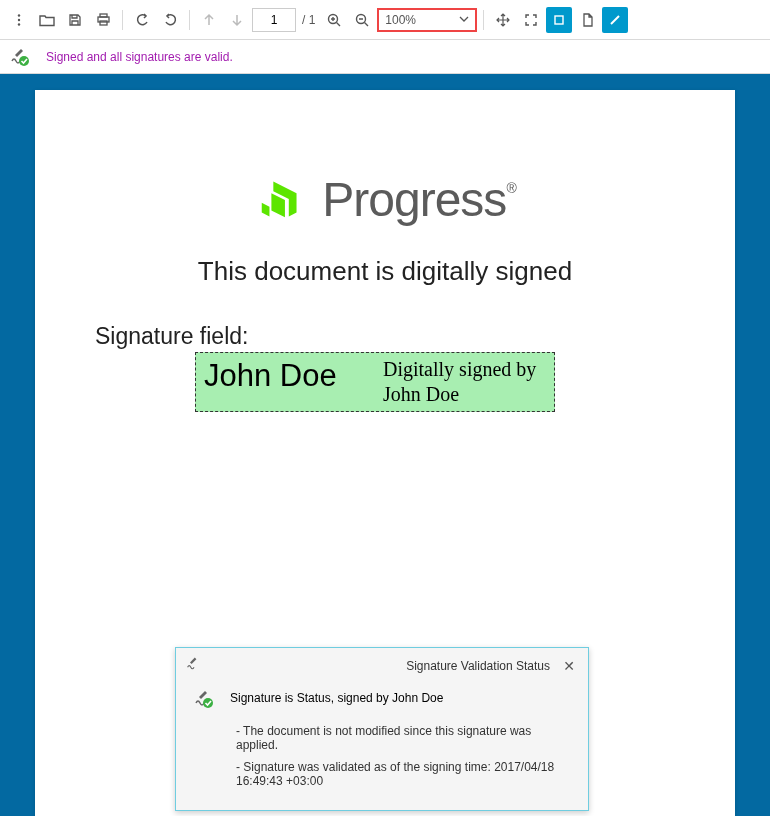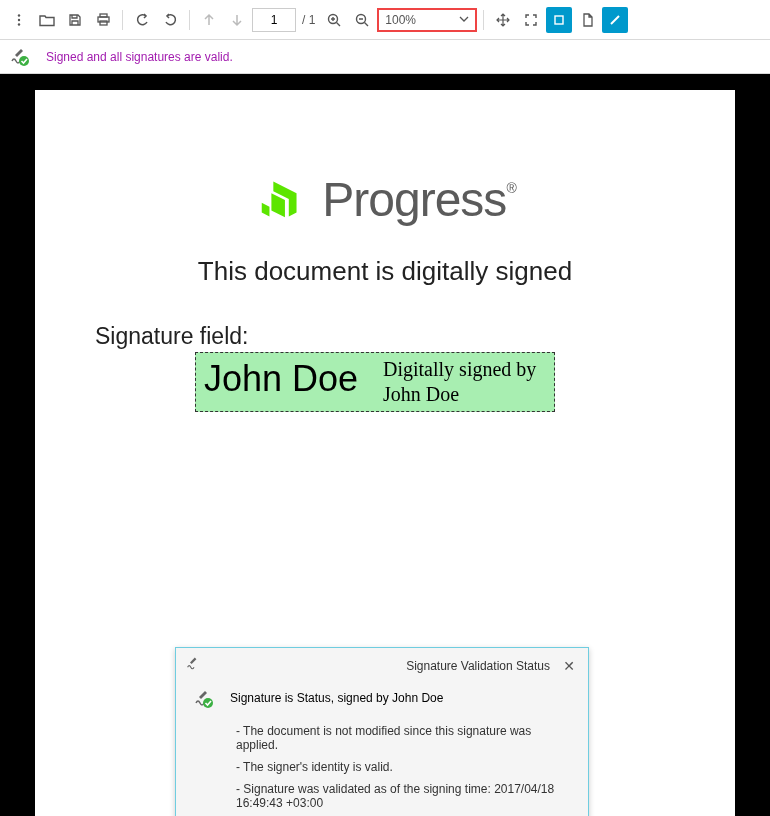--- a/index.html
+++ b/index.html
@@ -77,21 +77,21 @@
       font-size: 12px;
       color: #a21caf;
     }
     .sig-icon {
       width: 20px;
       height: 20px;
       position: relative;
     }
     
     .doc-area {
-      background: #000000;
+      background: #0369a1;
       height: calc(100% - 74px);
       padding: 16px 30px;
       position: relative;
       overflow: hidden;
     }
     .page {
       background: #fff;
       width: 700px;
       height: 760px;
       box-shadow: 0 1px 4px rgba(0,0,0,0.15);
@@ -131,21 +131,21 @@
     .sig-field {
       width: 360px;
       margin-left: 100px;
       align-self: flex-start;
       border: 1.5px dashed #333;
       background: #a8eeb1;
       display: flex;
     }
     .sig-left {
       flex: 1;
-      font-size: 36px;
+      font-size: 31px;
       line-height: 1.1;
       font-weight: 400;
       padding: 6px 8px;
     }
     .sig-right {
       flex: 1;
       font-size: 20px;
       line-height: 1.25;
       padding: 4px 6px;
       font-family: Liberation Serif, serif;
@@ -346,19 +346,18 @@
             <path d="M2 14 Q4 10 6 14 T10 14" fill="none" stroke="#666" stroke-width="1.5"></path>
             <path d="M11 2 L13 4 L7 10 L5 8 Z" fill="#666"></path>
             <circle cx="14" cy="14" r="5" fill="#3cb043"></circle>
             <path d="M11.5 14 L13.5 16 L17 12" fill="none" stroke="#fff" stroke-width="1.6"></path>
           </svg>
         </span>
         <span class="txt">Signature is Status, signed by John Doe</span>
       </div>
       <div class="bullet-list">
         <div>- The document is not modified since this signature was applied.</div>
-        <div>- The signer's identity is valid.</div>
         <div>- Signature was validated as of the signing time: 2017/04/18 16:49:43 +03:00</div>
       </div>
     </div>
 
   </div>
 </div>
 
 </body></html>

